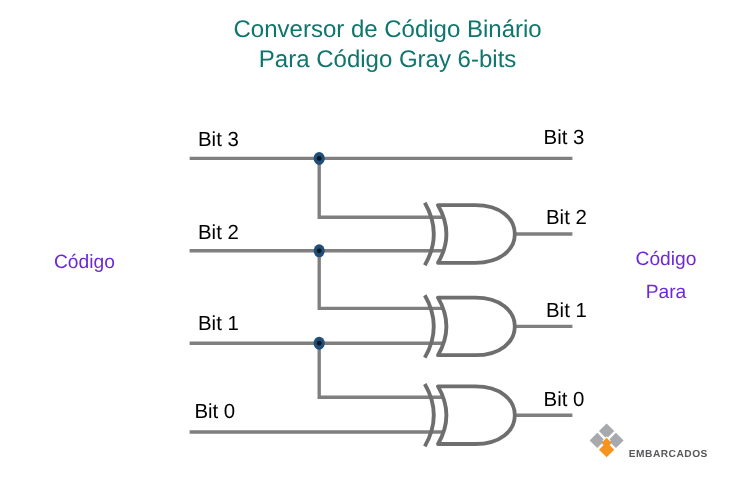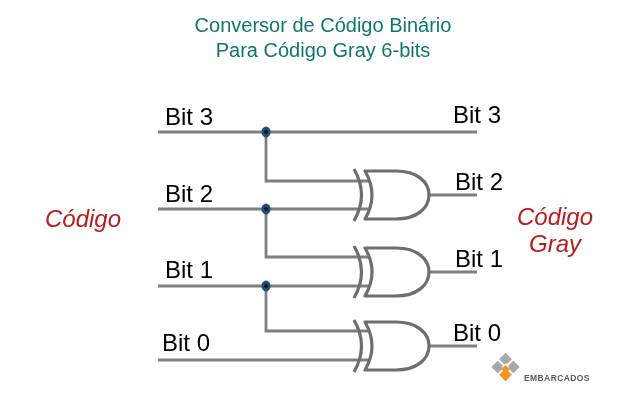--- a/index.html
+++ b/index.html
@@ -9,26 +9,26 @@
     background:#ffffff;
     font-family:"Liberation Sans", sans-serif;
     color:#000;
     overflow:hidden;
   }
   .title{
     position:absolute;left:23px;top:13px;width:600px;
     text-align:center;font-size:20px;line-height:25px;color:#0f766e;
   }
   .side-label{
-    position:absolute;font-size:24px;line-height:27px;color:#b91c1c;font-style:italic;
+    position:absolute;font-size:16px;line-height:27px;color:#6d28d9;
   }
   .side-label.left{left:45px;top:205px;text-align:left;}
   .side-label.right{left:513px;top:203px;width:84px;text-align:center;}
   .bit-label{
-    position:absolute;font-size:24px;line-height:22px;color:#000;white-space:nowrap;
+    position:absolute;font-size:17px;line-height:22px;color:#000;white-space:nowrap;
   }
   .svg-layer{position:absolute;left:0;top:0;width:623px;height:400px;}
   .logo{
     position:absolute;left:491px;top:351px;width:110px;height:32px;
     display:flex;align-items:flex-end;
   }
   .logo-text{
     font-size:8.5px;font-weight:bold;letter-spacing:0.4px;
     margin-left:3px;margin-top:1px;
   }
@@ -41,21 +41,21 @@
   <div class="title">
     <div>Conversor de Código Binário</div>
     <div>Para Código Gray 6-bits</div>
   </div>
 
   <div class="side-label left">
     <div>Código</div>
   </div>
   <div class="side-label right">
     <div>Código</div>
-    <div>Gray</div>
+    <div>Para</div>
   </div>
 
   <div class="bit-label" style="left:165px;top:106px;">Bit 3</div>
   <div class="bit-label" style="left:165px;top:183px;">Bit 2</div>
   <div class="bit-label" style="left:165px;top:259px;">Bit 1</div>
   <div class="bit-label" style="left:162px;top:332px;">Bit 0</div>
 
   <div class="bit-label" style="left:453px;top:104px;">Bit 3</div>
   <div class="bit-label" style="left:455px;top:171px;">Bit 2</div>
   <div class="bit-label" style="left:455px;top:248px;">Bit 1</div>

